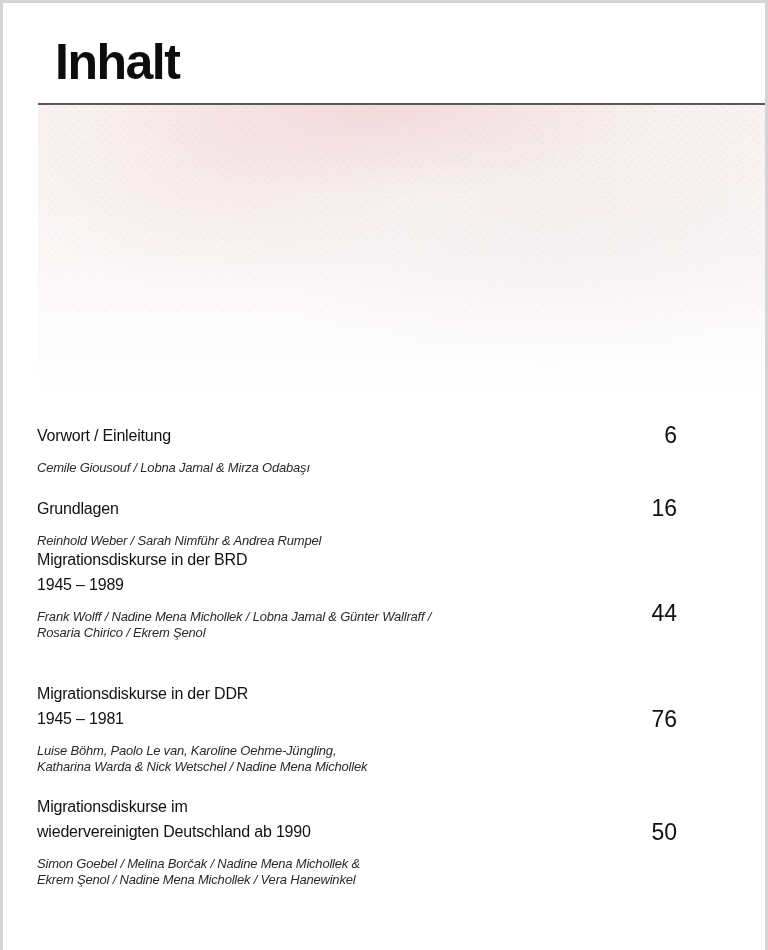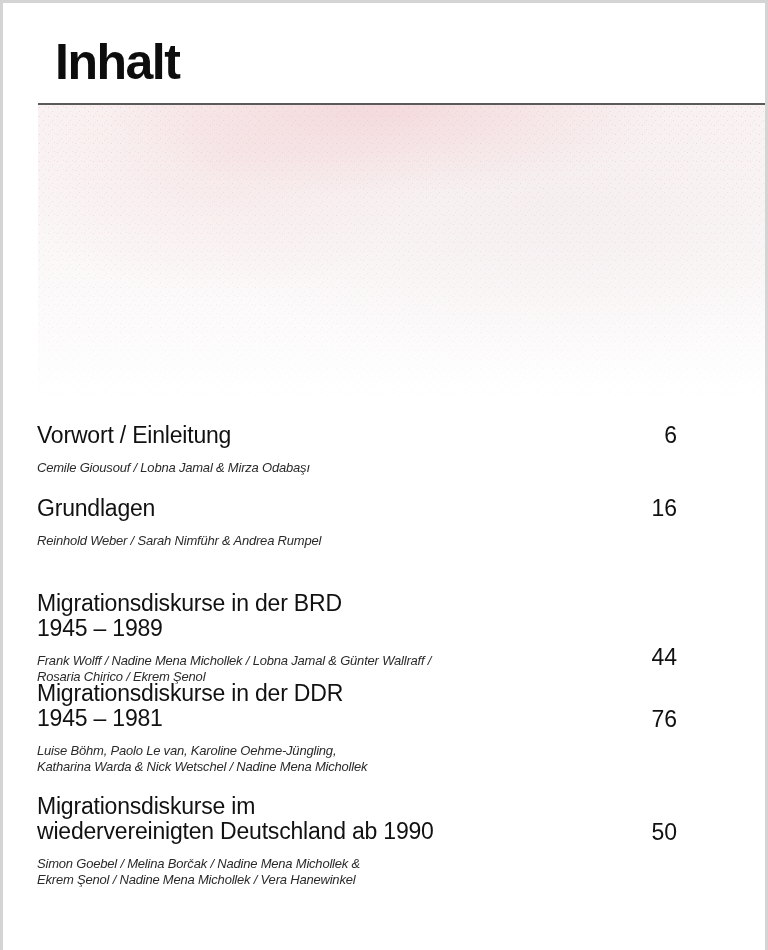--- a/index.html
+++ b/index.html
@@ -50,21 +50,21 @@
         radial-gradient(ellipse 40% 60% at 25% 20%, rgba(240,210,212,0.35), rgba(255,255,255,0) 75%),
         radial-gradient(ellipse 60% 70% at 70% 35%, rgba(235,225,226,0.35), rgba(255,255,255,0) 80%),
         linear-gradient(180deg, #faf3f3 0%, #fbf8f8 55%, #ffffff 100%);
     }
     .texture svg { position: absolute; left: 0; top: 0; width: 100%; height: 100%; }
 
     .toc { position: absolute; left: 0; top: 0; width: 762px; height: 947px; }
     .entry { position: absolute; left: 34px; width: 640px; }
     .entry-title {
       font-family: "Liberation Sans", sans-serif;
-      font-size: 23px;
+      font-size: 16px;
       line-height: 25px;
       color: #111111;
       font-weight: 400;
       white-space: pre-line;
       letter-spacing: -0.2px;
     }
     .entry-authors {
       margin-top: 12px;
       font-family: "Liberation Sans", sans-serif;
       font-style: italic;
@@ -119,21 +119,21 @@
       <div class="entry-authors">Cemile Giousouf / Lobna Jamal &amp; Mirza Odabaşı</div>
       <div class="entry-page" style="top:0;">6</div>
     </div>
 
     <div class="entry" style="top:493px;">
       <div class="entry-title">Grundlagen</div>
       <div class="entry-authors">Reinhold Weber / Sarah Nimführ &amp; Andrea Rumpel</div>
       <div class="entry-page" style="top:0;margin-left:36px;">16</div>
     </div>
 
-    <div class="entry" style="top:588px;">
+    <div class="entry" style="top:544px;">
       <div class="entry-title">Migrationsdiskurse in der BRD
 1945 – 1989</div>
       <div class="entry-authors">Frank Wolff / Nadine Mena Michollek / Lobna Jamal &amp; Günter Wallraff /
 Rosaria Chirico / Ekrem Şenol</div>
       <div class="entry-page" style="top:26px;margin-top:28px;">44</div>
     </div>
 
     <div class="entry" style="top:678px;">
       <div class="entry-title">Migrationsdiskurse in der DDR
 1945 – 1981</div>

